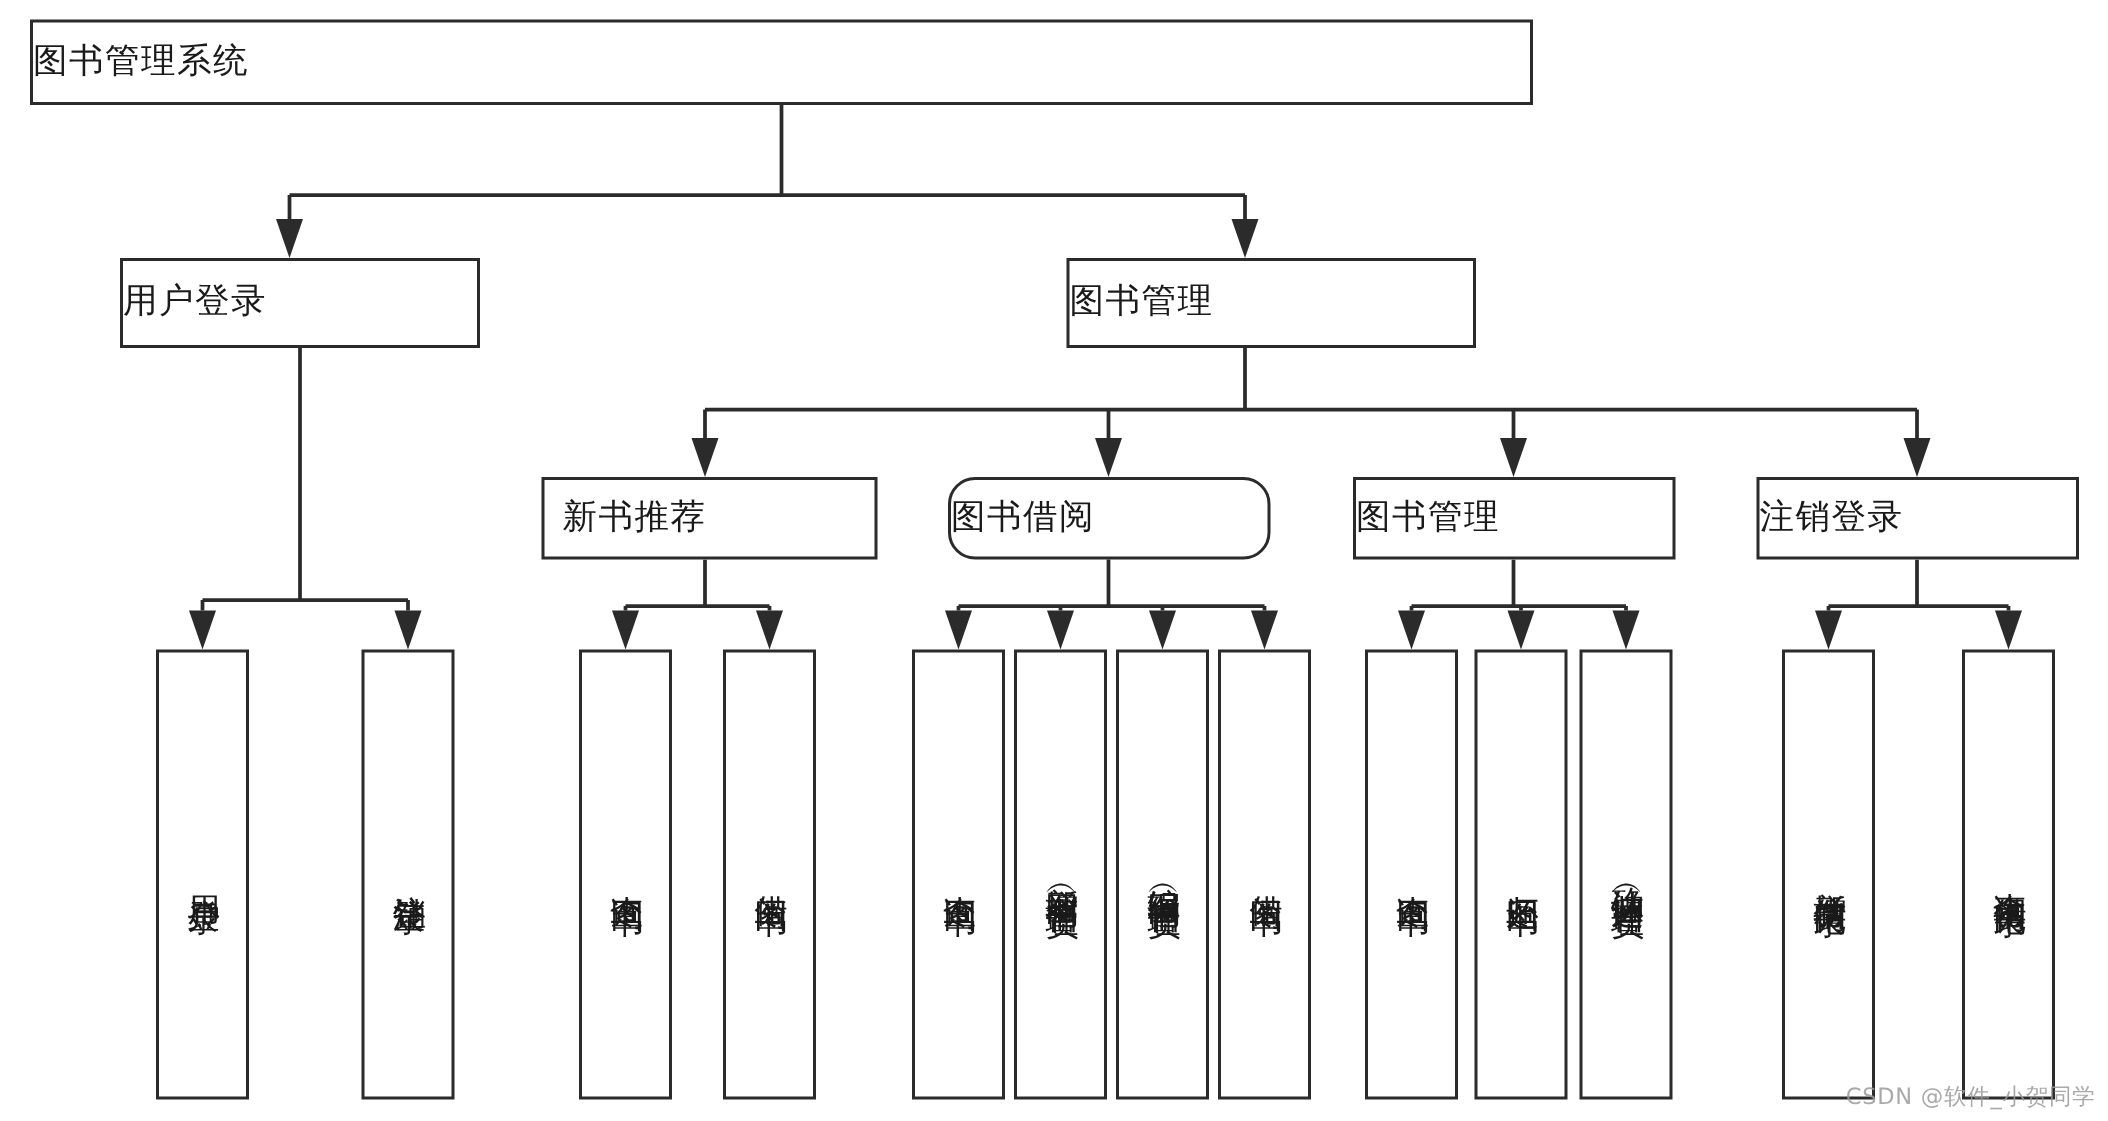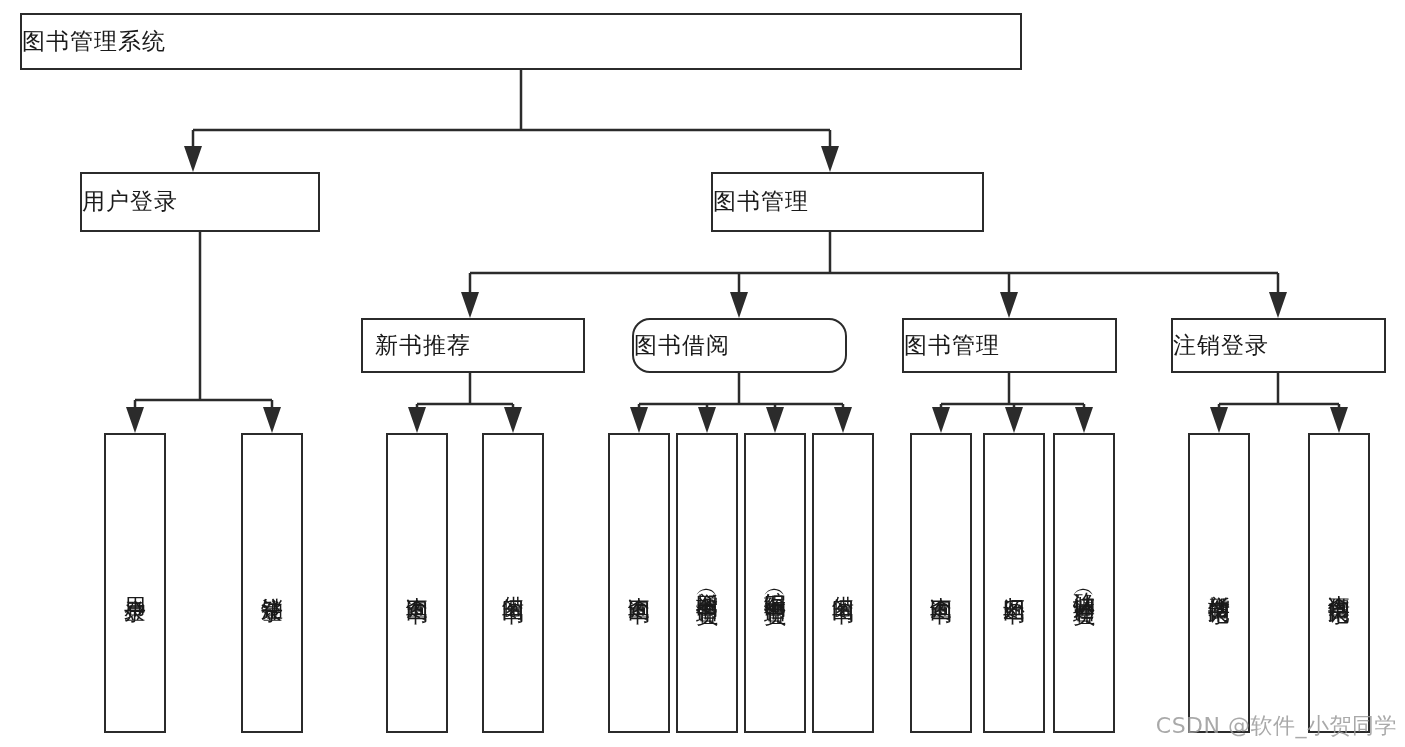--- a/index.html
+++ b/index.html
@@ -59,21 +59,21 @@
     white-space: nowrap;
     color: #1a1a1a;
   }
   .htext {
     white-space: nowrap;
   }
   #watermark {
     position: absolute;
     right: 8px;
     bottom: 6px;
-    font-size: 22px;
+    font-size: 15px;
     color: #9b9b9b;
     letter-spacing: 0.5px;
     white-space: nowrap;
     opacity: 0.85;
   }
 </style>
 </head>
 <body>
 
 <div id="diagram-root">

